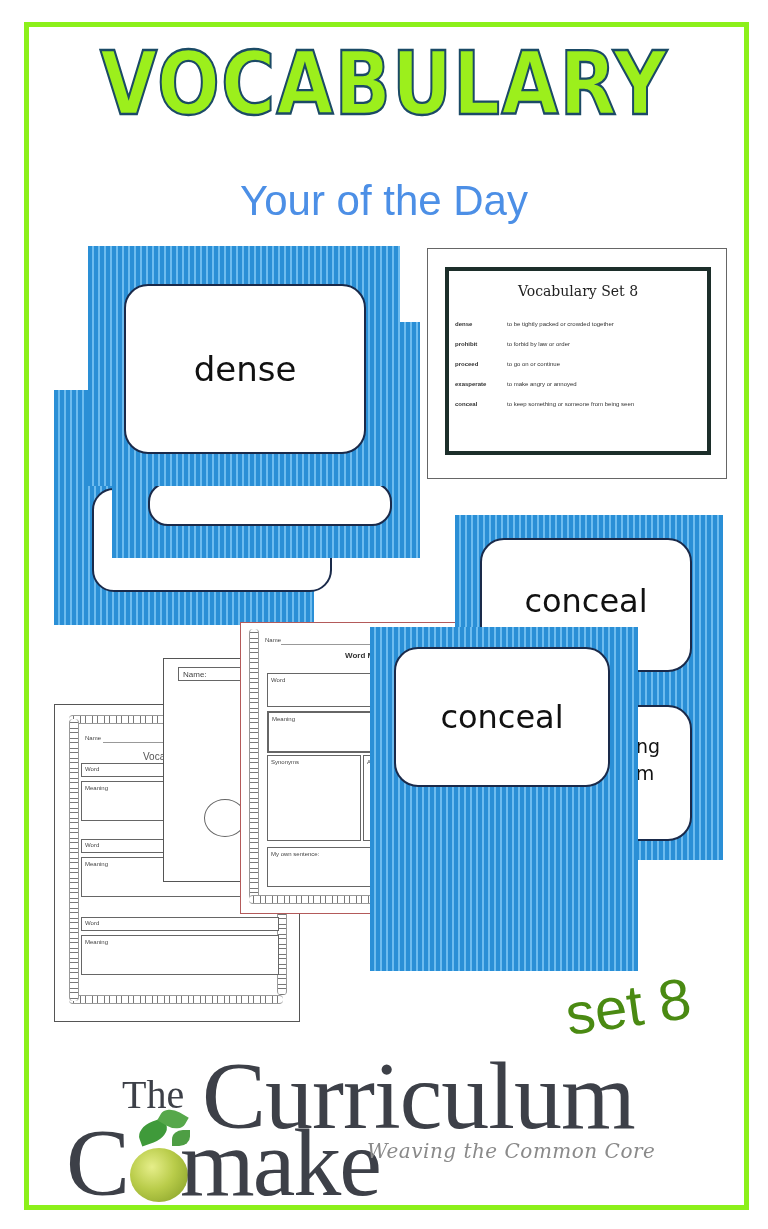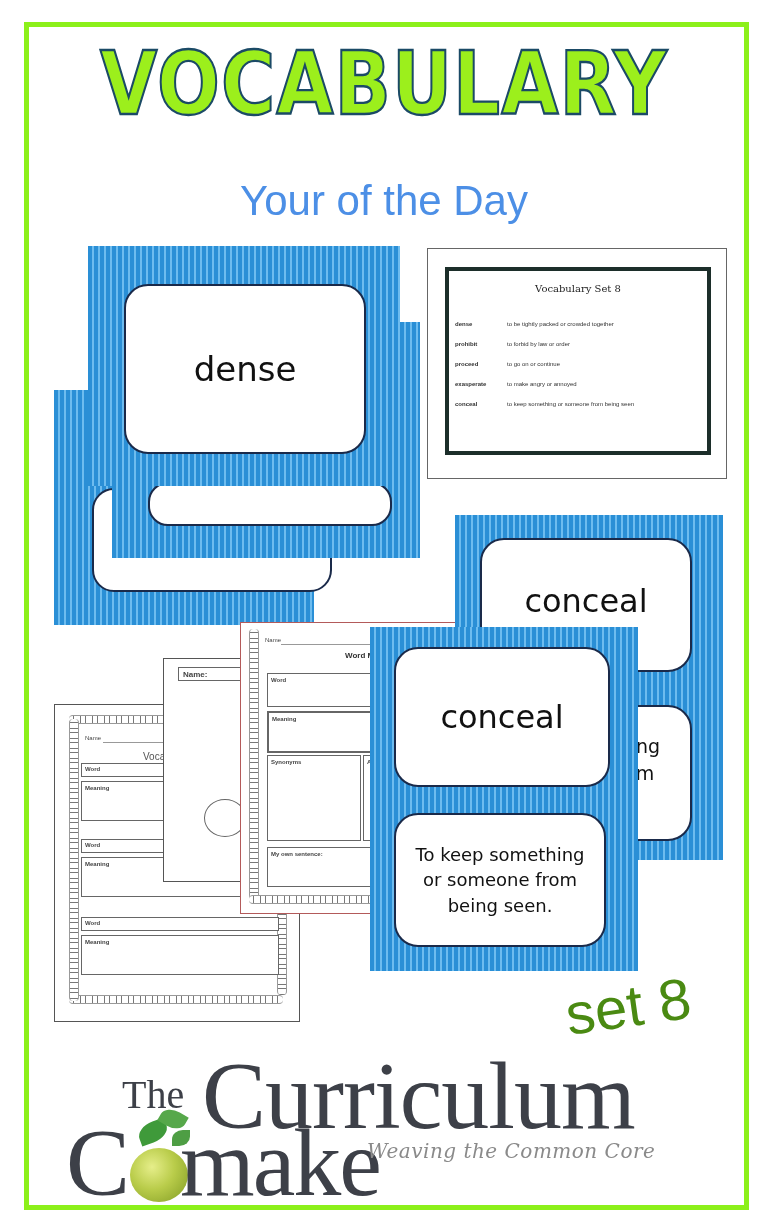--- a/index.html
+++ b/index.html
@@ -8,26 +8,26 @@
   .title-vocab { position: absolute; left: 0; top: 40px; width: 768px; text-align: center; font-family: "DejaVu Sans", sans-serif; font-weight: bold; font-size: 74px; letter-spacing: 1px; color: #9cef1c; -webkit-text-stroke: 2px #1b4a66; transform: scaleY(1.18); transform-origin: top center; line-height: 1; }
   .subtitle { position: absolute; left: 0; top: 180px; width: 768px; text-align: center; font-size: 42px; color: #4c8fe6; line-height: 1; }
 
   .stripes { background: repeating-linear-gradient(90deg, #2a8fd6 0px, #2a8fd6 4px, #6dbcef 4px, #6dbcef 6px); }
   .card { position: absolute; }
   .box { position: absolute; background: #fff; border: 2px solid #1a2a4a; border-radius: 24px; display: flex; align-items: center; justify-content: center; text-align: center; font-family: "DejaVu Sans", sans-serif; color: #111; }
 
   .sheet { position: absolute; background: #fff; border: 1px solid #555; }
   .vocab-set { position: absolute; left: 427px; top: 248px; width: 298px; height: 229px; background: #fff; border: 1px solid #666; }
   .vs-inner { position: absolute; left: 17px; top: 18px; width: 258px; height: 180px; border: 4px solid #1c2e2a; }
-  .vs-title { position: absolute; top: 12px; width: 100%; text-align: center; font-family: "DejaVu Serif", serif; font-size: 10px; color: #222; }
+  .vs-title { position: absolute; top: 12px; width: 100%; text-align: center; font-family: "DejaVu Serif", serif; font-size: 14px; color: #222; }
   .vs-row { position: absolute; left: 6px; font-size: 6px; color: #333; }
   .vs-row .w { display: inline-block; width: 52px; font-weight: bold; }
 
   .ws-label { position: absolute; font-size: 6px; color: #444; }
-  .ws-field { position: absolute; border: 1px solid #666; background: #fff; font-weight: bold; }
+  .ws-field { position: absolute; border: 1px solid #666; background: #fff; }
   .ws-line { position: absolute; height: 1px; background: #999; }
   .chain-v { position: absolute; width: 8px; background: repeating-linear-gradient(180deg, #fff 0px, #fff 3px, #777 3px, #777 4px, #fff 4px, #fff 9px, #777 9px, #777 10px); border-left: 1px solid #999; border-right: 1px solid #999; border-radius: 4px; }
   .chain-h { position: absolute; height: 7px; background: repeating-linear-gradient(90deg, #fff 0px, #fff 4px, #777 4px, #777 5px, #fff 5px, #fff 11px, #777 11px, #777 12px); border-top: 1px solid #999; border-bottom: 1px solid #999; border-radius: 4px; }
 
   .set8 { position: absolute; left: 570px; top: 986px; font-size: 58px; color: #4a8a12; transform: rotate(-8deg); transform-origin: left bottom; line-height: 1; }
   .logo-the { position: absolute; left: 122px; top: 1075px; font-family: "Liberation Serif", serif; font-size: 40px; color: #3d4048; line-height: 1; }
   .logo-curr { position: absolute; left: 202px; top: 1048px; font-family: "Liberation Serif", serif; font-size: 96px; color: #3d4048; line-height: 1; letter-spacing: -1px; }
   .logo-c { position: absolute; left: 66px; top: 1115px; font-family: "Liberation Serif", serif; font-size: 96px; color: #3d4048; line-height: 1; }
   .logo-rner { position: absolute; left: 180px; top: 1115px; font-family: "Liberation Serif", serif; font-size: 96px; color: #3d4048; line-height: 1; letter-spacing: -2px; }
   .apple { position: absolute; left: 130px; top: 1148px; width: 58px; height: 54px; border-radius: 50%; background: radial-gradient(circle at 38% 35%, #e6ee8a 0%, #b9cc4a 45%, #7f9a22 100%); }
@@ -131,23 +131,20 @@
     <span>…thing
 …rom
 .</span>
   </div>
 </div>
 
 <div class="card stripes" style="left:370px; top:627px; width:268px; height:344px;">
   <div class="box" style="left:24px; top:20px; width:212px; height:136px; font-size:32px;">
     <span>conceal</span>
   </div>
-  <div class="box" style="left:24px; top:186px; width:212px; height:134px; font-size:18px; line-height:1.4; padding:0 18px; box-sizing:border-box;">
-    <span>To keep something or someone from being seen.</span>
-  </div>
 </div>
 
 <div class="set8">set 8</div>
 
 <div class="logo-the">The</div>
 <div class="logo-curr">Curriculum</div>
 <div class="logo-c">C</div>
 <div class="apple"></div>
 <div class="leaf" style="left:138px; top:1122px; width:30px; height:20px; transform:rotate(-20deg);"></div>
 <div class="leaf" style="left:160px; top:1110px; width:26px; height:18px; background:#56a84a; transform:rotate(30deg);"></div>

